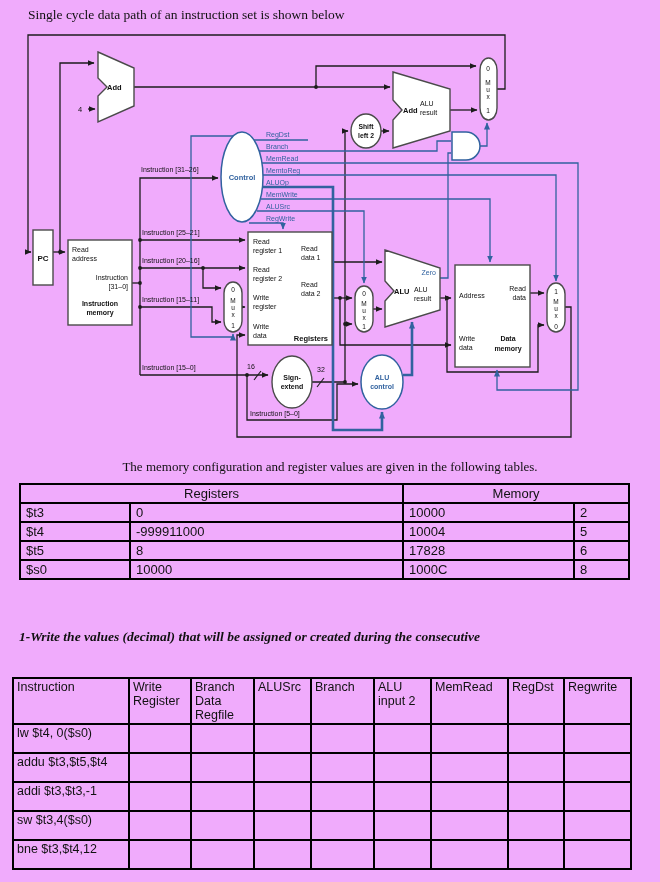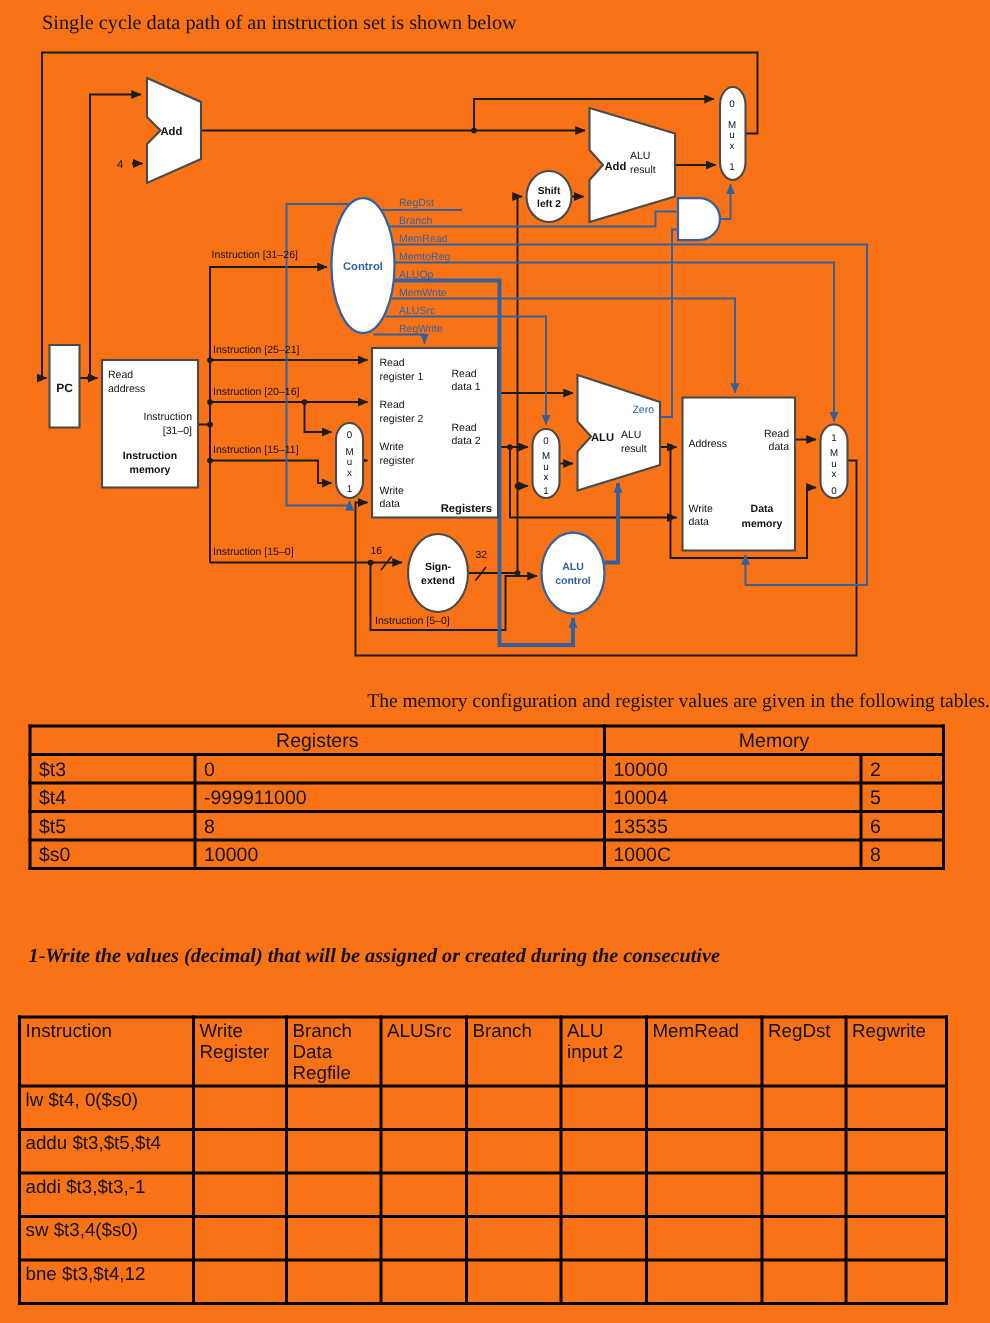--- a/index.html
+++ b/index.html
@@ -1,21 +1,21 @@
 <!DOCTYPE html>
 <html><head>
 <meta charset="utf-8">
 <style>
   html,body{margin:0;padding:0;background:#ffffff;}
-  .page{position:relative;width:660px;height:882px;background:#f97316;overflow:hidden;
+  .page{position:relative;width:660px;height:882px;background:#f0abfc;overflow:hidden;
         font-family:"Liberation Sans",sans-serif;color:#111;}
   .serif{font-family:"Liberation Serif",serif;}
   .abs{position:absolute;}
   .title{left:28px;top:7px;font-size:13.5px;}
-  .caption{left:0;top:459px;width:660px;text-align:right;font-size:13px;}
+  .caption{left:0;top:459px;width:660px;text-align:center;font-size:13px;}
   .question{left:19px;top:626px;width:625px;font-size:13.5px;font-weight:bold;line-height:21px;font-style:italic;}
   svg text{font-family:"Liberation Sans",sans-serif;}
   table{border-collapse:collapse;table-layout:fixed;}
   table td{border:2px solid #000;overflow:hidden;white-space:nowrap;}
   .t1{left:19px;top:483px;width:609px;font-size:13px;}
   .t1 td{height:17px;padding:0 5px;line-height:17px;}
   .t1 .hdr{text-align:center;}
   .t2{left:12px;top:677px;width:618px;font-size:12.5px;}
   .t2 td{vertical-align:top;padding:1px 3px;line-height:14px;}
   .t2 .hrow td{height:41px;white-space:normal;}
@@ -286,21 +286,21 @@
     </tr>
     <tr>
       <td>$t4</td>
       <td>-999911000</td>
       <td>10004</td>
       <td>5</td>
     </tr>
     <tr>
       <td>$t5</td>
       <td>8</td>
-      <td>13535</td>
+      <td>17828</td>
       <td>6</td>
     </tr>
     <tr>
       <td>$s0</td>
       <td>10000</td>
       <td>1000C</td>
       <td>8</td>
     </tr>
   </tbody>
     </table>

